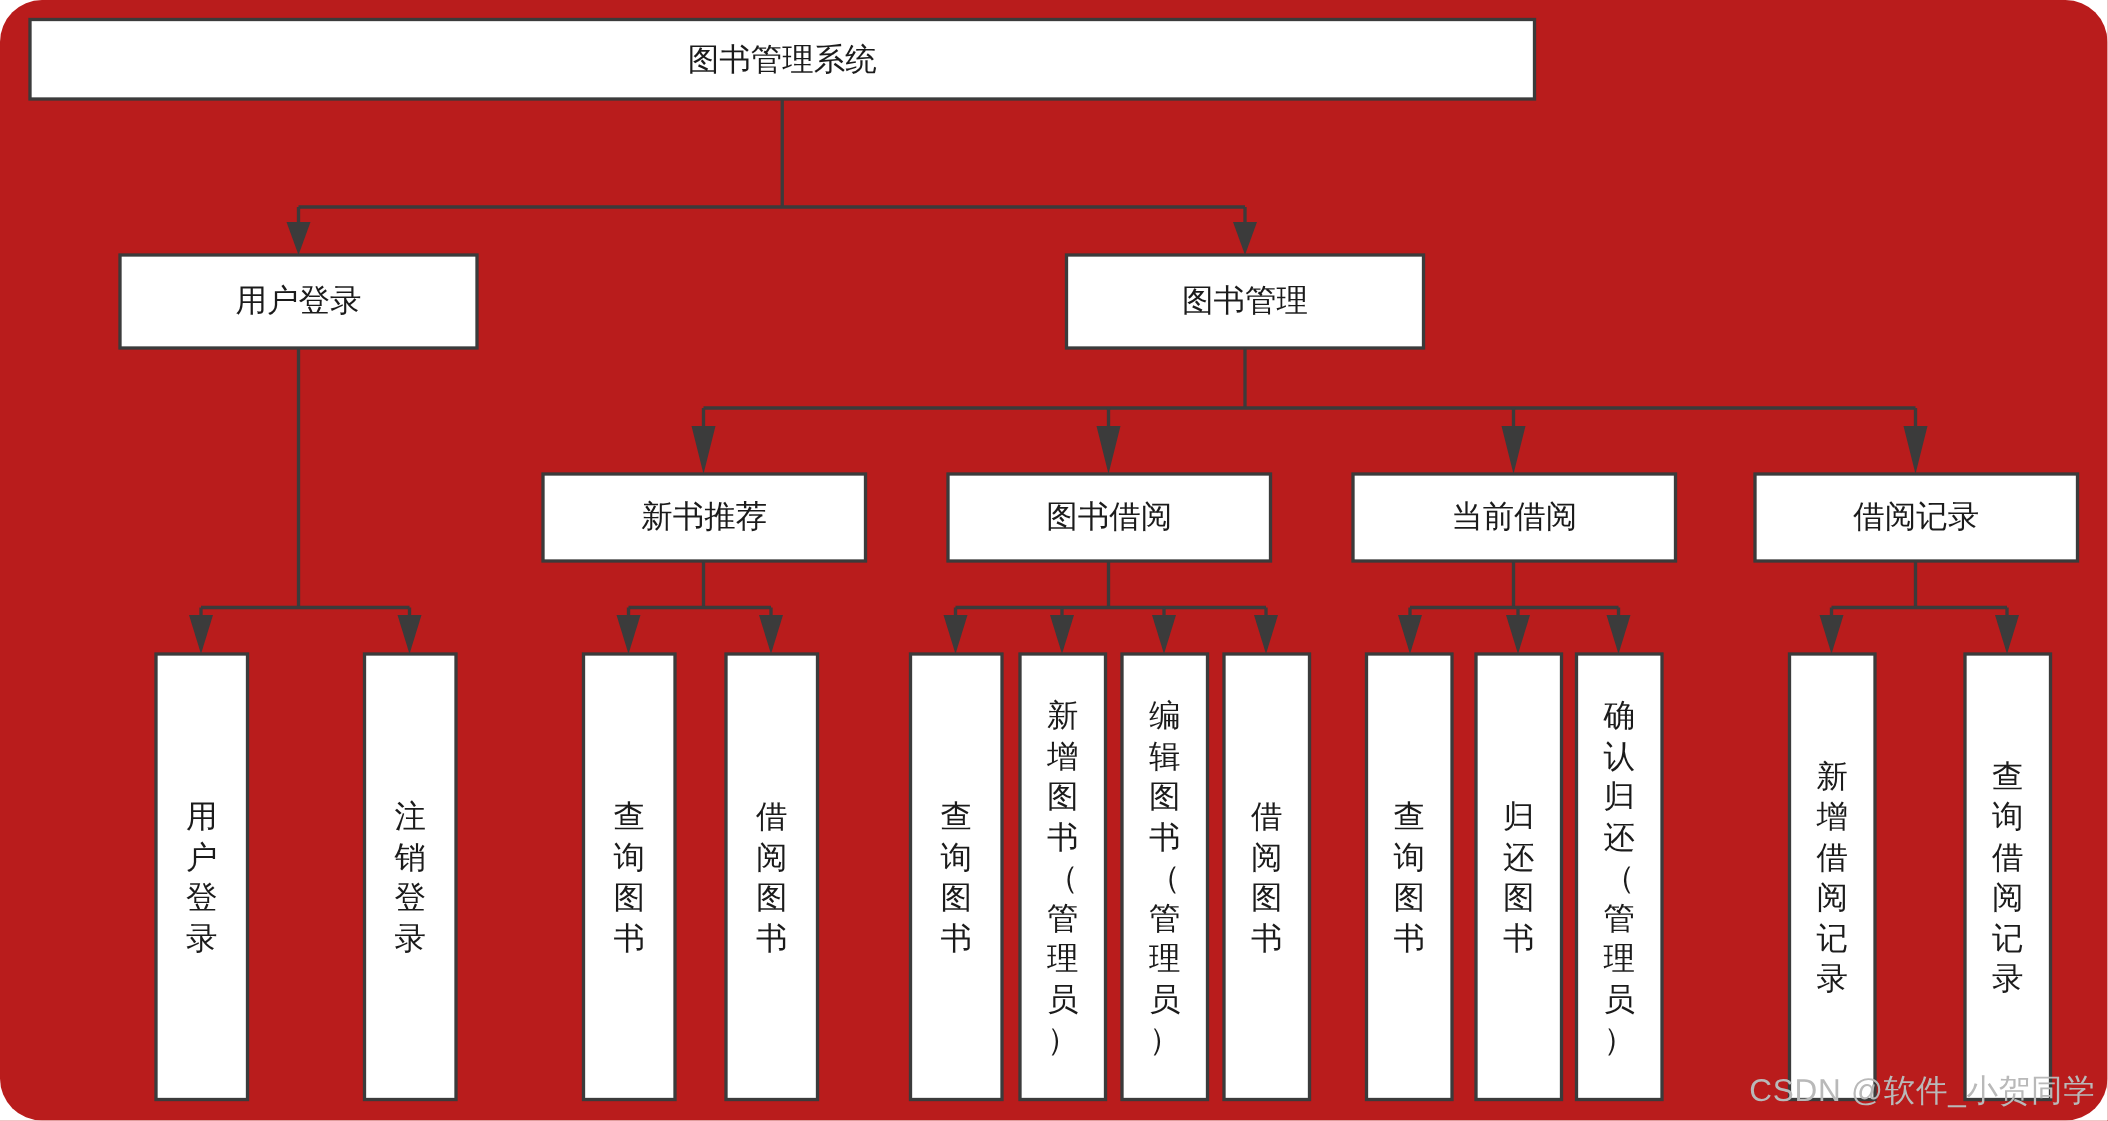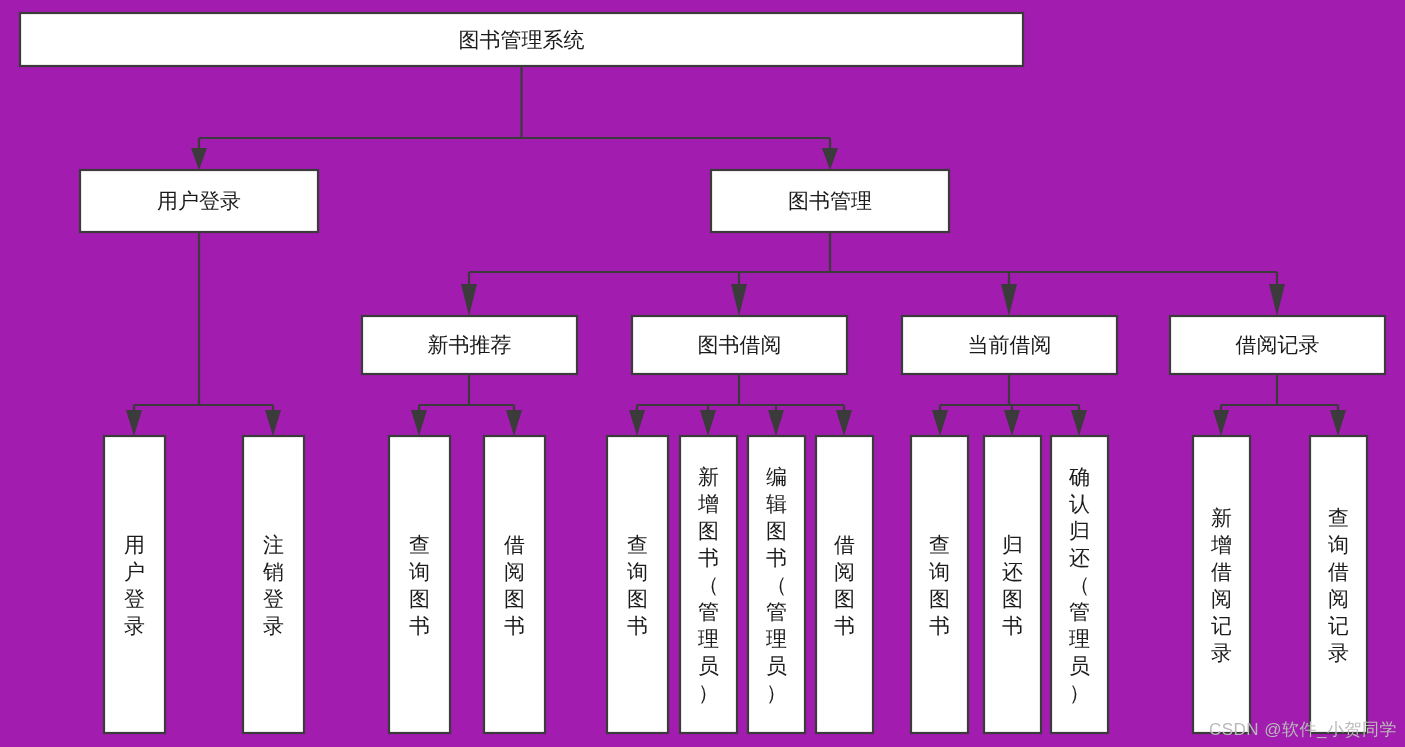--- a/index.html
+++ b/index.html
@@ -8,22 +8,23 @@
     padding: 0;
     background: #ffffff;
   }
   body {
     font-family: "Liberation Sans", "DejaVu Sans", sans-serif;
   }
   #diagram-root {
     position: relative;
     width: 1405px;
     height: 747px;
-    background: #a21caf;
+    background: #b91c1c;
     overflow: hidden;
+    border-radius: 28px;
   }
   svg#diagram-svg {
     position: absolute;
     top: 0;
     left: 0;
     width: 1405px;
     height: 747px;
     display: block;
   }
   .node-box {
@@ -52,21 +53,21 @@
     fill: #1b1b1b;
     font-family: "Liberation Sans", "DejaVu Sans", sans-serif;
     font-size: 21px;
     text-anchor: middle;
   }
   .watermark {
     position: absolute;
     right: 8px;
     bottom: 6px;
     font-family: "Liberation Sans", "DejaVu Sans", sans-serif;
-    font-size: 17px;
+    font-size: 21px;
     color: #b9b9b9;
     letter-spacing: 0.5px;
     white-space: nowrap;
     user-select: none;
   }
 </style>
 </head>
 <body>
 
 <div id="diagram-root">

